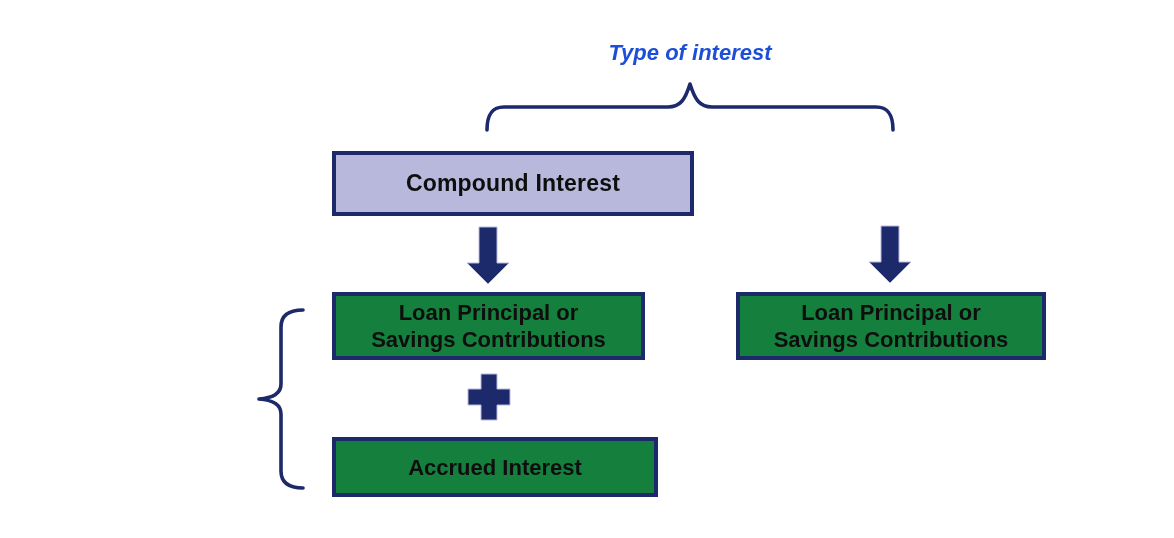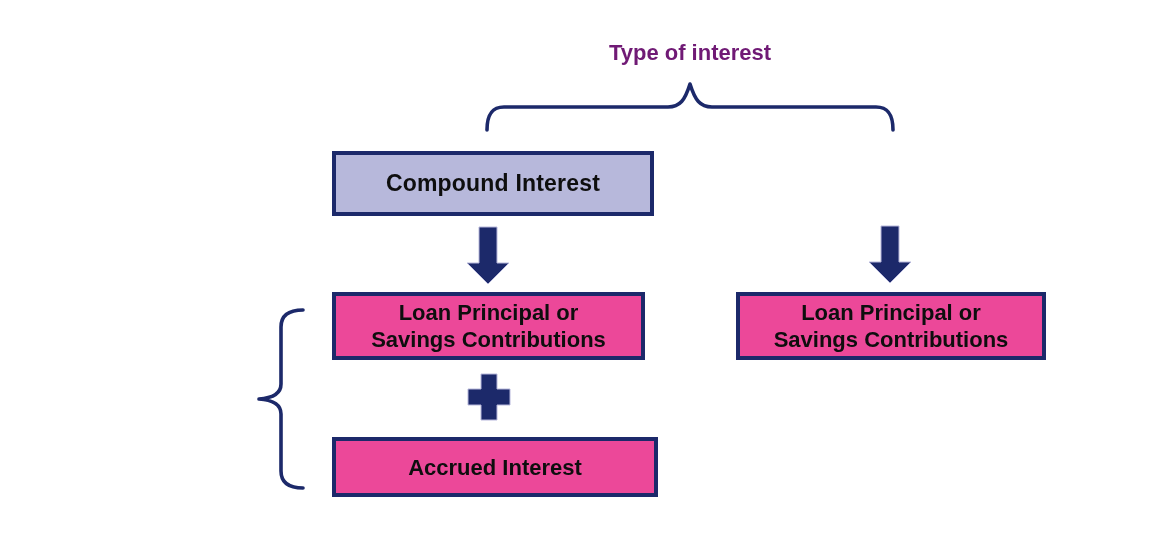--- a/index.html
+++ b/index.html
@@ -12,34 +12,35 @@
     position: relative;
     width: 1174px;
     height: 538px;
     background: #ffffff;
     overflow: hidden;
   }
   .abs { position: absolute; }
   .caption {
     font-size: 22px;
     font-weight: bold;
-    color: #701a75;
+    font-style: italic;
+    color: #1d4ed8;
     text-align: center;
     white-space: nowrap;
   }
   .box {
     border: 4px solid #1c296a;
     display: flex;
     flex-direction: column;
     align-items: center;
     justify-content: center;
     text-align: center;
     font-weight: bold;
     color: #0e0e0e;
-    background: #ec4899;
+    background: #15803d;
   }
   .header-box { font-size: 23px; letter-spacing: 0.2px; }
   .header-box.compound { background: #b7b8db; }
   .header-box.simple   { background: #c6efe9; }
   .body-box { font-size: 22px; line-height: 27px; }
   .body-box span { display: block; }
   svg { display: block; overflow: visible; }
   .brace-path {
     fill: none;
     stroke: #1c296a;
@@ -57,21 +58,21 @@
 <body>
 
 <div class="canvas">
 
   <div class="abs caption" style="left:540px; top:40px; width:300px;">Type of interest</div>
 
   <svg class="abs" style="left:480px; top:78px;" width="420" height="56" viewBox="0 0 420 56">
     <path class="brace-path" d="M 7,52 C 7,38 11,29 24,29 L 188,29 C 200,29 205,22 210,6 C 215,22 220,29 232,29 L 396,29 C 409,29 413,38 413,52"></path>
   </svg>
 
-  <div class="abs box header-box compound" style="left:332px; top:151px; width:322px; height:65px;">Compound Interest</div>
+  <div class="abs box header-box compound" style="left:332px; top:151px; width:362px; height:65px;">Compound Interest</div>
 
 
   <svg class="abs" style="left:466px; top:227px;" width="44" height="57" viewBox="0 0 44 57">
     <polygon class="solid-glyph" points="13,0 31,0 31,36 43,36 22,57 1,36 13,36"></polygon>
   </svg>
 
   <svg class="abs" style="left:868px; top:226px;" width="44" height="57" viewBox="0 0 44 57">
     <polygon class="solid-glyph" points="13,0 31,0 31,36 43,36 22,57 1,36 13,36"></polygon>
   </svg>
 

